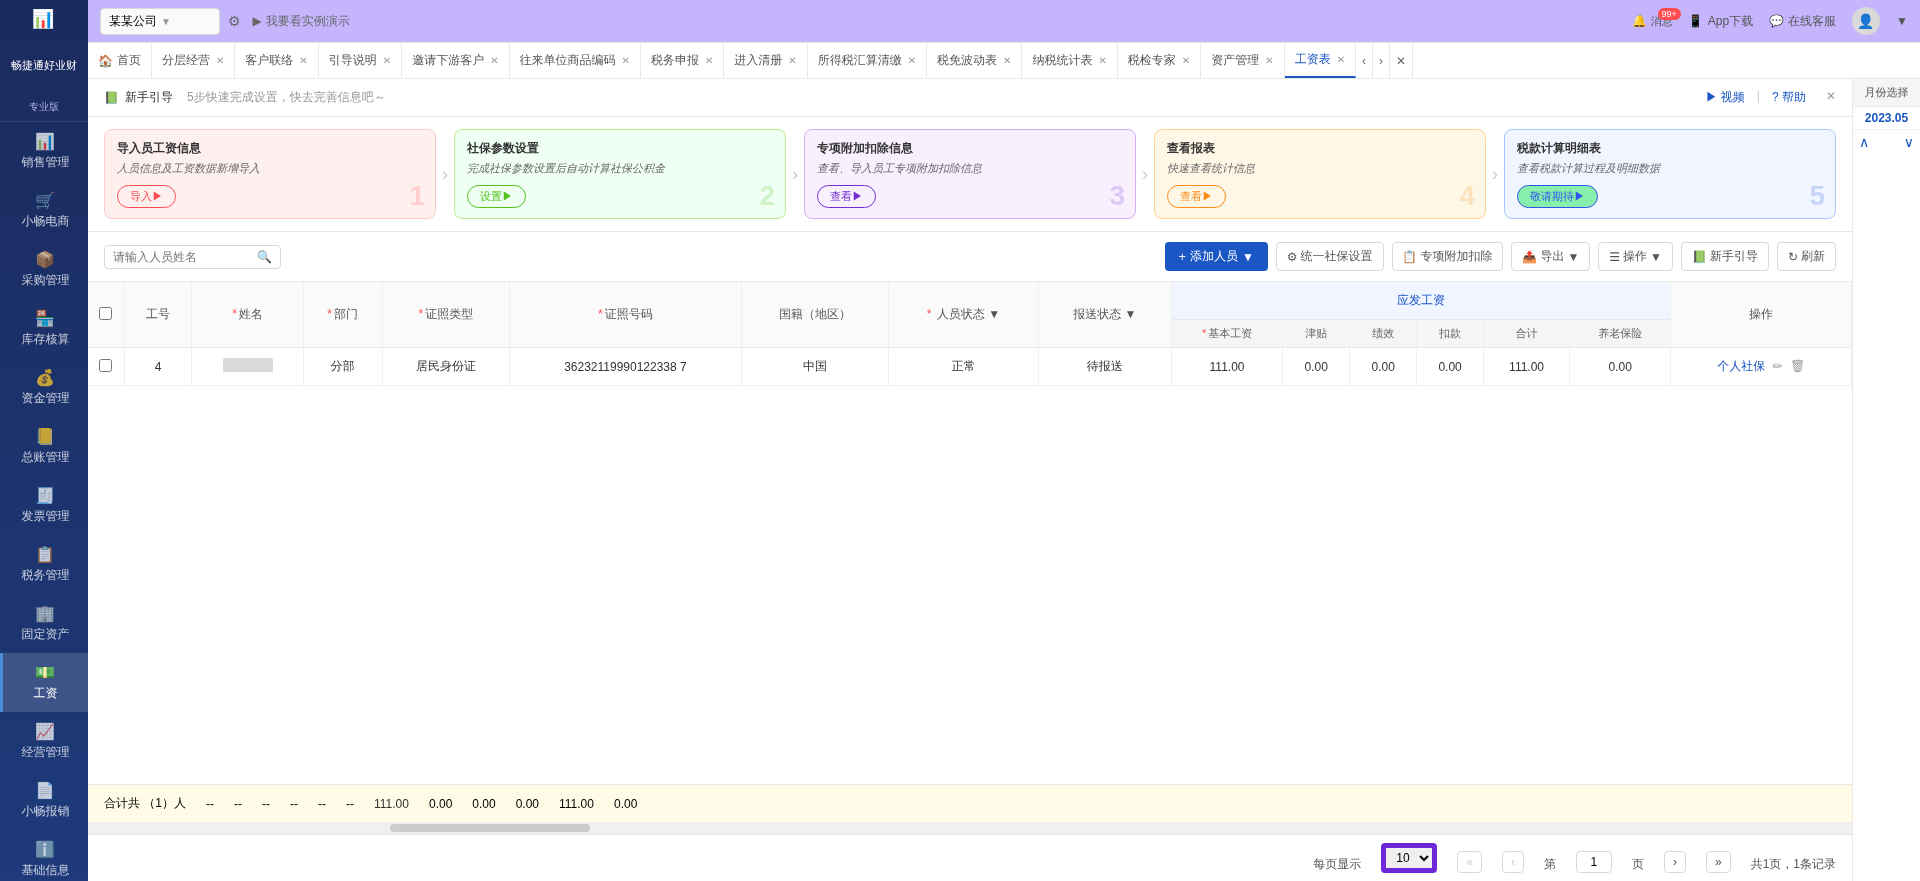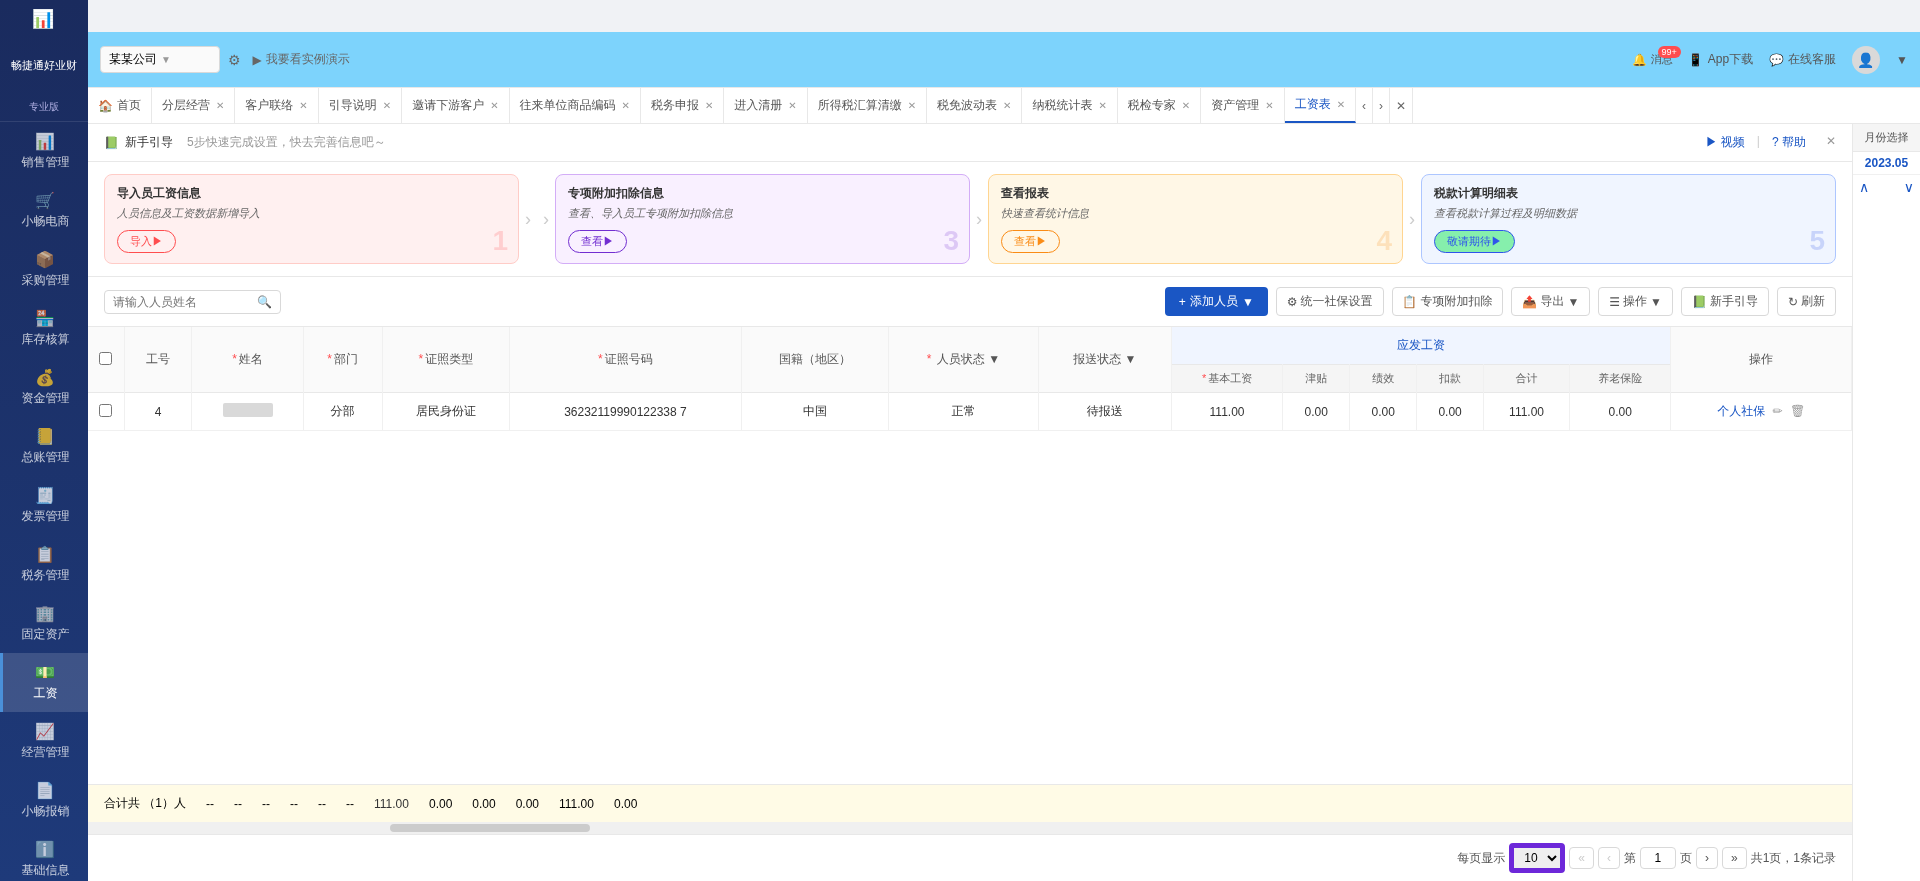--- a/index.html
+++ b/index.html
@@ -56,28 +56,27 @@
     
     .main-area {
       flex: 1;
       display: flex;
       flex-direction: column;
       overflow: hidden;
     }
 
     
     .top-header {
-      background: #7dd3fc;
-      height: 56px;
+      background: #c4b5fd;
+      height: 43px;
       display: flex;
       align-items: center;
       padding: 0 12px;
       border-bottom: 1px solid #e8e8e8;
       flex-shrink: 0;
-      margin-top: 32px;
     }
     .company-selector {
       display: flex;
       align-items: center;
       gap: 4px;
       padding: 4px 8px;
       border: 1px solid #d9d9d9;
       border-radius: 4px;
       cursor: pointer;
       min-width: 120px;
@@ -384,23 +383,23 @@
       width: 200px;
       height: 8px;
       background: #ccc;
       border-radius: 4px;
       margin-left: 300px;
     }
     .pagination-bar {
       background: #fff;
       padding: 8px 16px;
       display: flex;
-      align-items: center;
+      align-items: flex-end;
       justify-content: flex-end;
-      gap: 4px;
+      gap: 20px;
       border-top: 1px solid #e8e8e8;
       flex-shrink: 0;
     }
     .pagination-text { color: #555; }
     .page-size-select {
       border: 5px solid #6d28d9;
       border-radius: 4px;
       padding: 2px 6px;
       font-size: 12px;
     }
@@ -682,20 +681,26 @@
       </div>
 
       <div class="step-cards">
         <div class="step-card step-card-1">
           <div class="step-card-title">导入员工资信息</div>
           <div class="step-card-desc">人员信息及工资数据新增导入</div>
           <button class="step-card-btn">导入▶</button>
           <span class="step-num">1</span>
         </div>
         <div class="step-arrow">›</div>
+        <div class="step-card step-card-2">
+          <div class="step-card-title">社保参数设置</div>
+          <div class="step-card-desc">完成社保参数设置后自动计算社保公积金</div>
+          <button class="step-card-btn">设置▶</button>
+          <span class="step-num">2</span>
+        </div>
         <div class="step-arrow">›</div>
         <div class="step-card step-card-3">
           <div class="step-card-title">专项附加扣除信息</div>
           <div class="step-card-desc">查看、导入员工专项附加扣除信息</div>
           <button class="step-card-btn">查看▶</button>
           <span class="step-num">3</span>
         </div>
         <div class="step-arrow">›</div>
         <div class="step-card step-card-4">
           <div class="step-card-title">查看报表</div>

